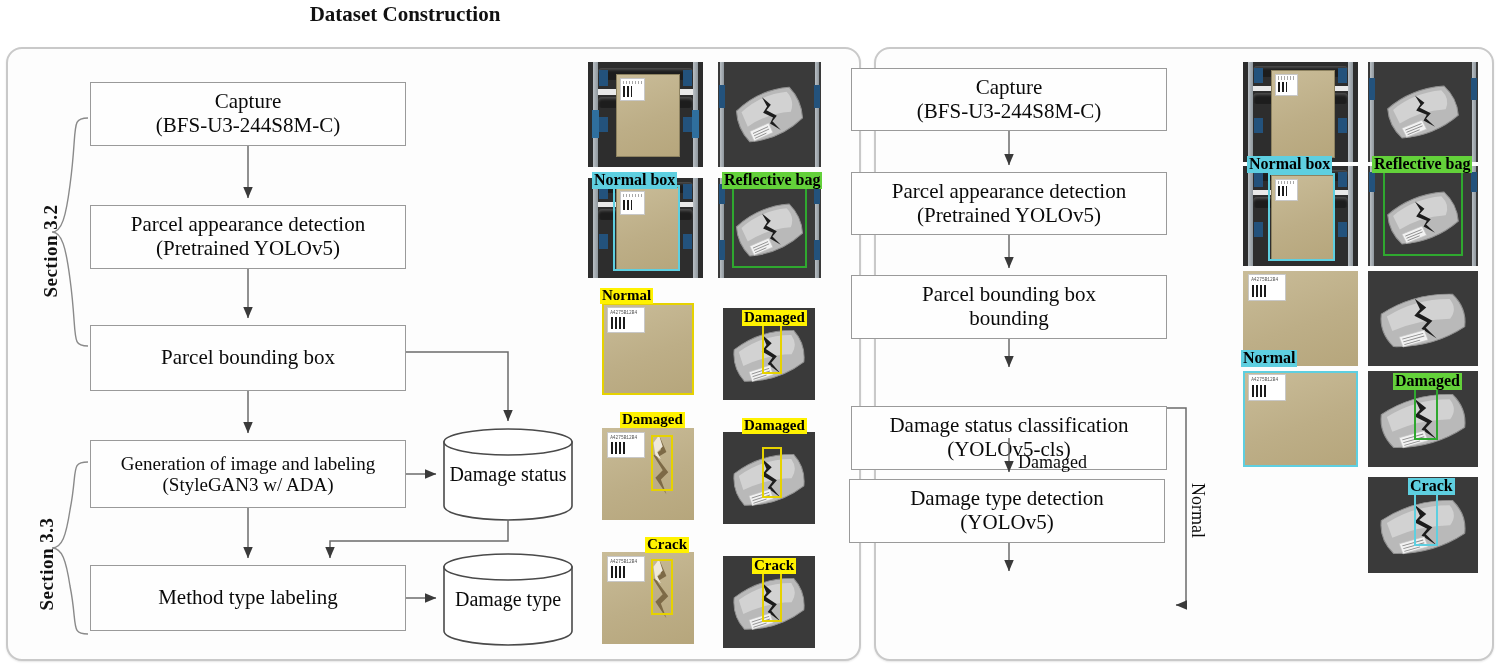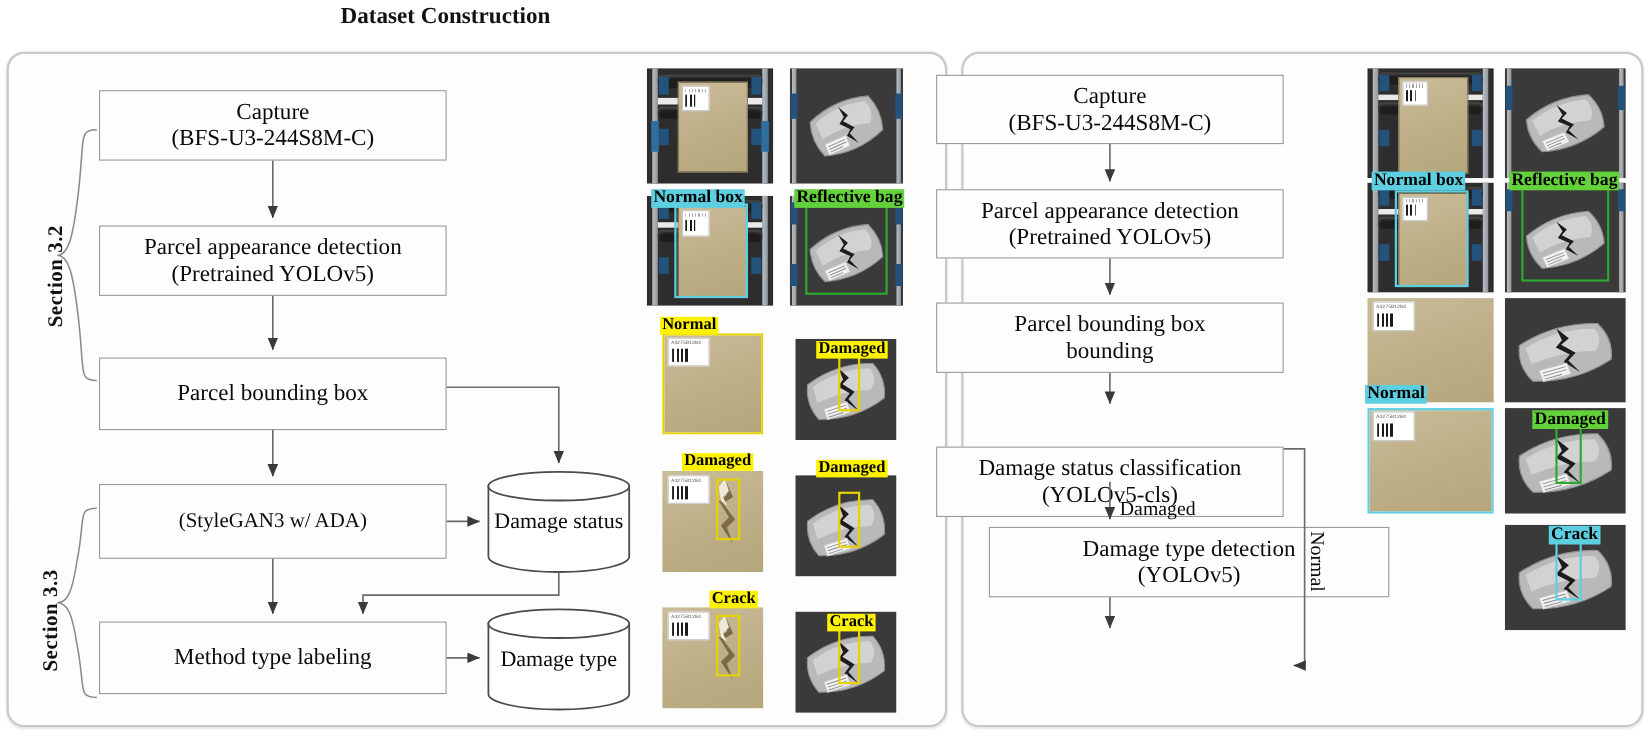--- a/index.html
+++ b/index.html
@@ -117,20 +117,21 @@
   <div class="procbox" id="lb-appearance" style="left:90px;top:205px;width:316px;height:64px;">
     <div class="l1">Parcel appearance detection</div>
     <div class="l2">(Pretrained YOLOv5)</div>
   </div>
 
   <div class="procbox" id="lb-cropping" style="left:90px;top:325px;width:316px;height:66px;">
     <div class="l1">Parcel bounding box</div>
   </div>
 
   <div class="procbox" id="lb-generation" style="left:90px;top:440px;width:316px;height:68px;">
+    <div class="l1" style="font-size:19px;">Generation of image and labeling</div>
     <div class="l2" style="font-size:19px;">(StyleGAN3  w/ ADA)</div>
   </div>
 
   <div class="procbox" id="lb-typelabel" style="left:90px;top:565px;width:316px;height:66px;">
     <div class="l1">Method type labeling</div>
   </div>
 
   <div class="cyl" style="left:442px;top:428px;width:132px;height:92px;">
     <svg width="132" height="92" viewBox="0 0 132 92">
       <path d="M2,14 L2,78 A64,14 0 0 0 130,78 L130,14 Z" fill="#ffffff" stroke="#4a4a4a" stroke-width="1.6"></path>
@@ -160,21 +161,21 @@
   <div class="procbox" id="rb-cropping" style="left:851px;top:275px;width:316px;height:64px;">
     <div class="l1">Parcel bounding box</div>
     <div class="l2">bounding</div>
   </div>
 
   <div class="procbox" id="rb-statusclass" style="left:851px;top:374px;width:316px;height:64px;margin-top:32px;">
     <div class="l1">Damage status classification</div>
     <div class="l2">(YOLOv5-cls)</div>
   </div>
 
-  <div class="procbox" id="rb-typedet" style="left:899px;top:479px;width:364px;height:64px;">
+  <div class="procbox" id="rb-typedet" style="left:849px;top:479px;width:316px;height:64px;">
     <div class="l1">Damage type detection</div>
     <div class="l2">(YOLOv5)</div>
   </div>
 
 
   <div class="edge-label" style="left:1018px;top:452px;">Damaged</div>
   <div class="edge-label vert" style="left:1162px;top:500px;width:70px;text-align:center;">Normal</div>
 
   <svg class="svglayer">
     <defs>

